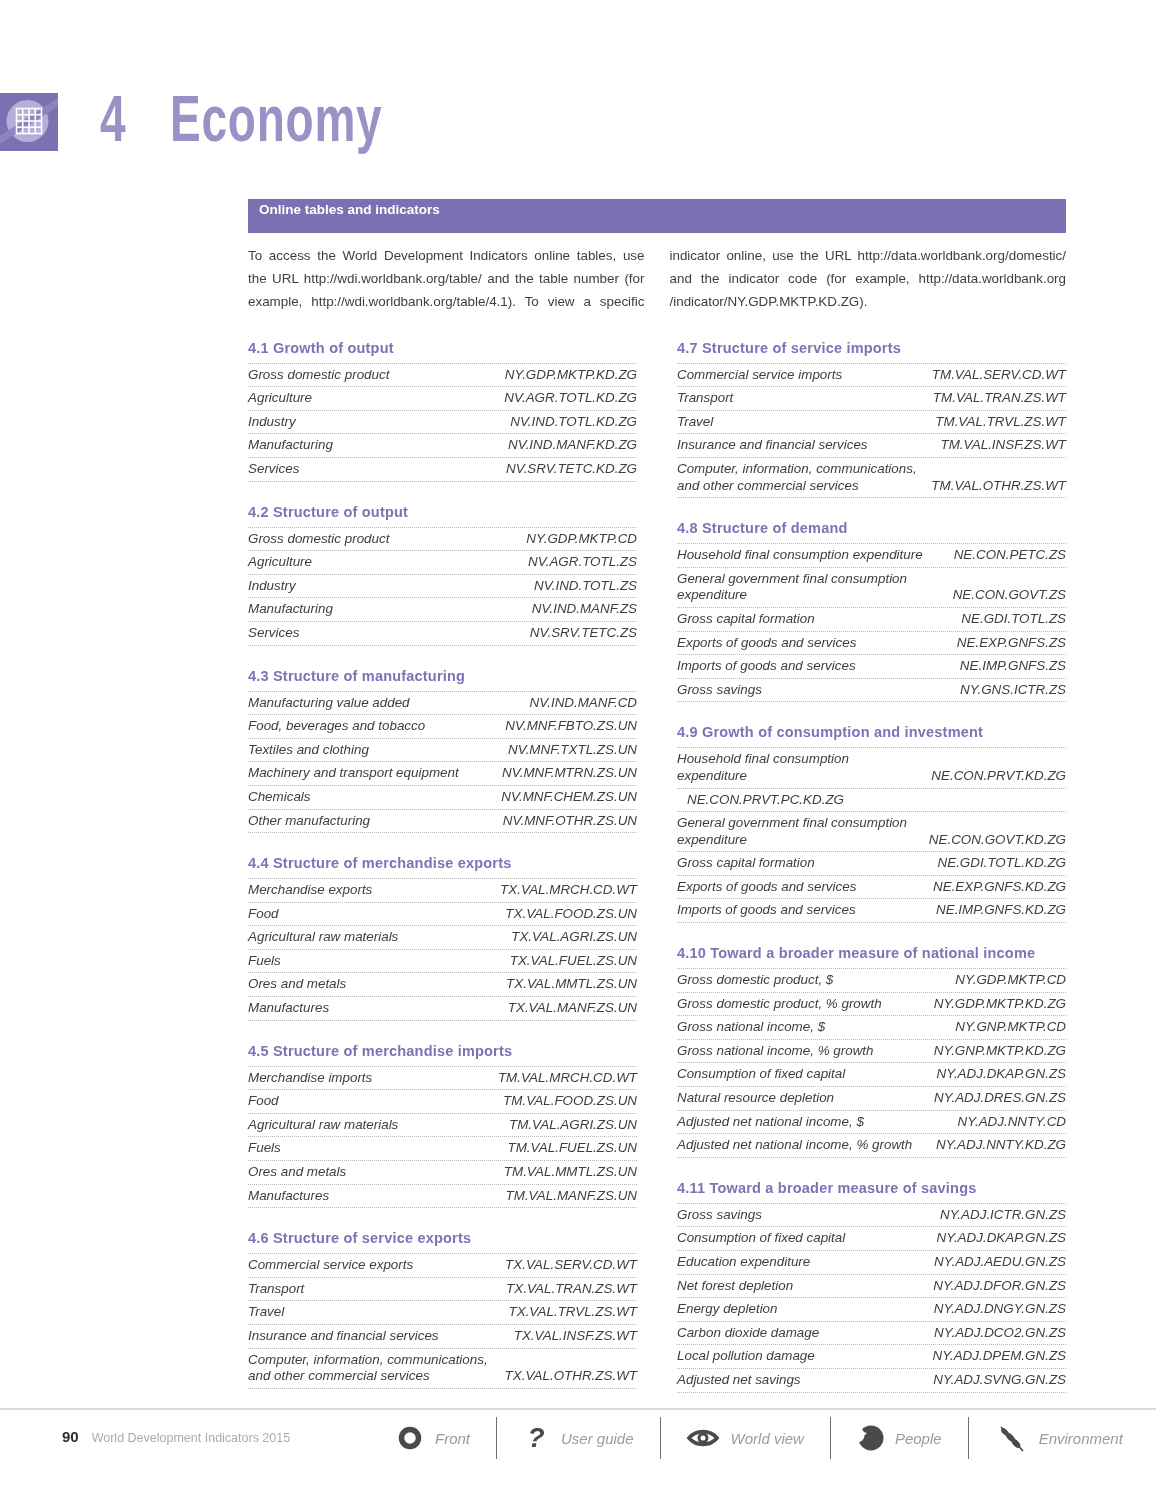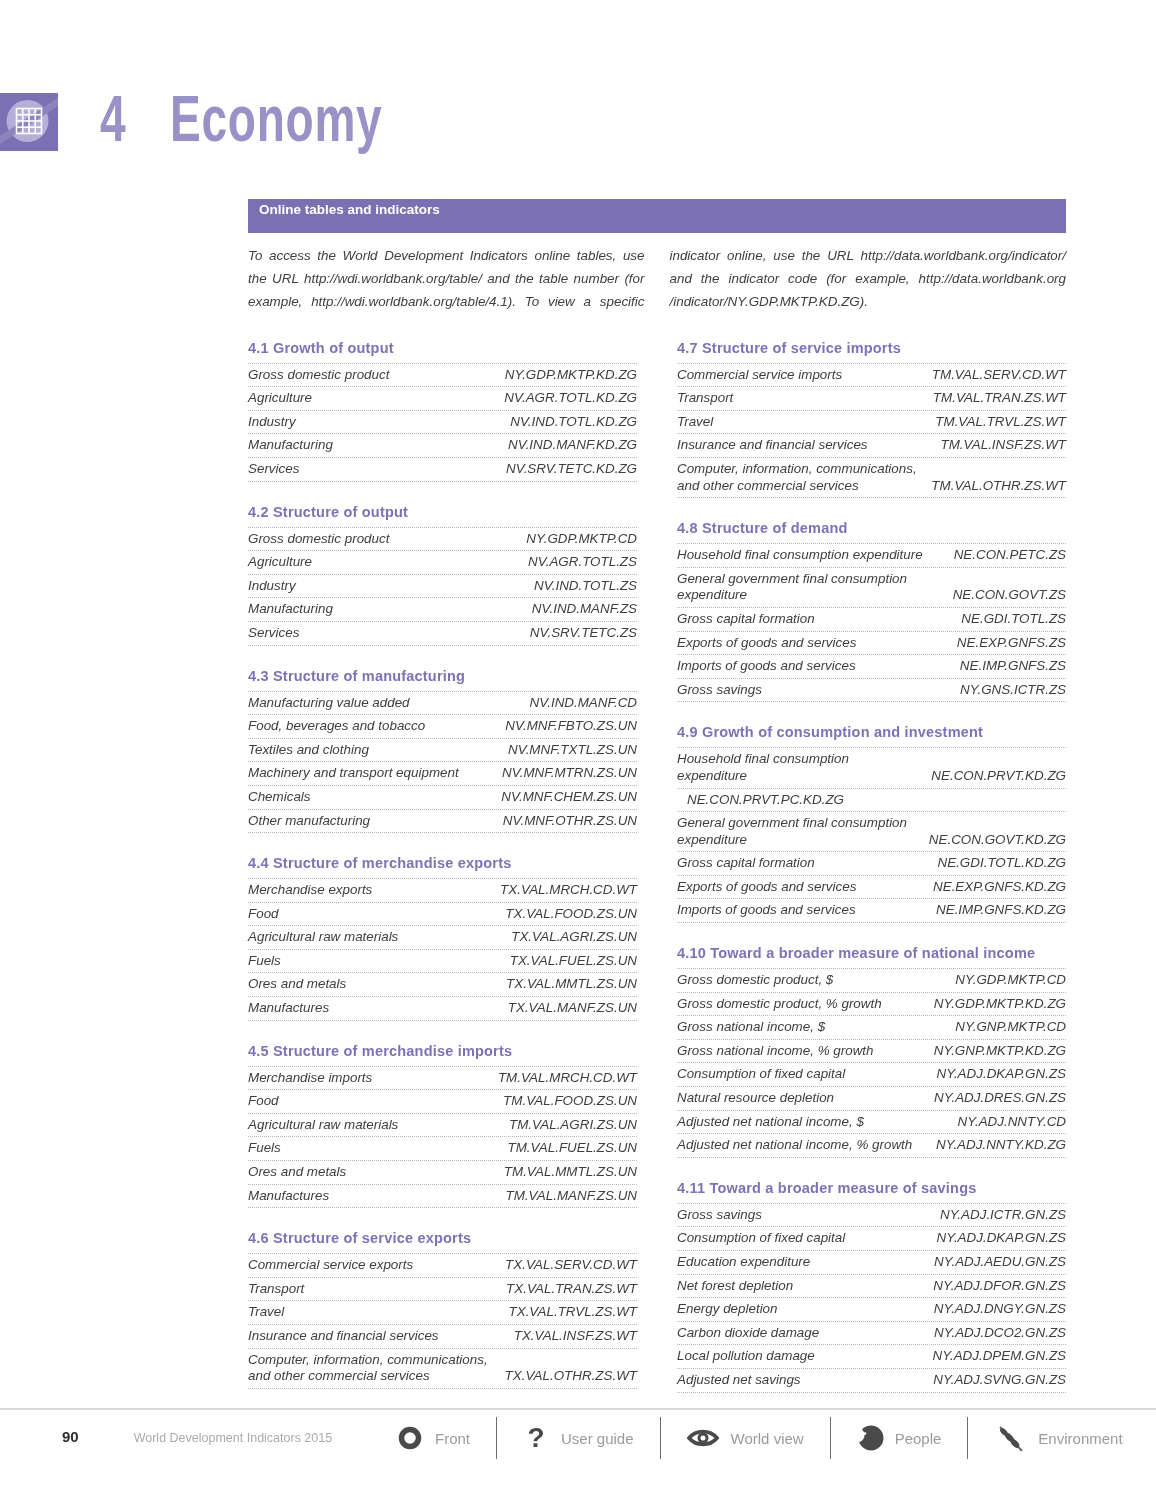--- a/index.html
+++ b/index.html
@@ -12,44 +12,44 @@
   .chapter-num,.chapter-word{position:absolute;top:0;font-size:64px;font-weight:bold;
         color:#9992c6;line-height:1.05;transform:scaleX(0.72);transform-origin:left top;
         letter-spacing:1px;white-space:nowrap;}
   .chapter-num{left:2px;}
   .chapter-word{left:72px;}
 
   
   .content{position:absolute;left:248px;top:199px;width:818px;}
   .band{height:34px;background:#7a70b2;color:#ffffff;font-weight:bold;font-size:13.5px;
         line-height:22px;padding-left:11px;box-sizing:border-box;}
-  .intro{margin-top:11px;display:flex;gap:25px;font-style:italic;}
+  .intro{margin-top:11px;display:flex;gap:25px;}
   .intro-col{width:397px;font-size:13.4px;line-height:23.2px;color:#3e3e3e;}
   .intro-line{text-align:justify;}
   .intro-line.stretch{text-align-last:justify;}
 
   .cols{margin-top:26px;display:flex;gap:40px;}
   .col{width:397px;}
   .section{margin-top:22px;}
   .section:first-child{margin-top:0;}
   .section-title{margin:0 0 7px 0;font-size:14.5px;font-weight:bold;color:#7c73b7;
         letter-spacing:0.2px;}
   .itable{border-top:1px dotted #b9b9b9;font-style:italic;}
   .irow{display:flex;justify-content:space-between;align-items:flex-end;
         border-bottom:1px dotted #b9b9b9;padding:3px 0 3px 0;font-size:13.4px;
         line-height:16.6px;color:#3e3e3e;}
   .ilabel{white-space:pre-line;}
   .icode{margin-left:10px;white-space:nowrap;}
 
   
   .footer-rule{position:absolute;left:0;top:1408px;width:1156px;height:2px;background:#dadada;}
-  .footer-left{position:absolute;left:62px;top:1428px;display:flex;align-items:baseline;gap:42px;}
+  .footer-left{position:absolute;left:62px;top:1428px;display:flex;align-items:baseline;}
   .page-num{font-size:15px;font-weight:bold;color:#2e2e2e;}
   .book-title{margin-left:13px;font-size:12.5px;color:#ababab;}
-  .footer-nav{position:absolute;left:396px;top:1416px;height:44px;display:flex;align-items:center;}
+  .footer-nav{position:absolute;left:396px;top:1416px;height:44px;display:flex;align-items:center;font-style:italic;}
   .nav-item{display:flex;align-items:center;cursor:pointer;}
   .nav-icon{display:flex;align-items:center;justify-content:center;min-width:28px;}
   .nav-label{margin-left:11px;font-size:15px;color:#9b9b9b;}
   .nav-sep{width:1px;height:42px;background:#6e6e6e;margin:0 25px 0 26px;}
 </style>
 </head>
 <body>
 
 <div class="page">
 
@@ -77,21 +77,21 @@
   <div class="content">
     <div class="band">Online tables and indicators</div>
 
     <div class="intro">
       <div class="intro-col">
           <div class="intro-line stretch">To access the World Development Indicators online tables, use</div>
           <div class="intro-line stretch">the URL http://wdi.worldbank.org/table/ and the table number (for</div>
           <div class="intro-line stretch">example, http://wdi.worldbank.org/table/4.1). To view a specific</div>
         </div>
       <div class="intro-col">
-          <div class="intro-line stretch">indicator online, use the URL http://data.worldbank.org/indicator/</div>
+          <div class="intro-line stretch">indicator online, use the URL http://data.worldbank.org/domestic/</div>
           <div class="intro-line stretch">and the indicator code (for example, http://data.worldbank.org</div>
           <div class="intro-line">/indicator/NY.GDP.MKTP.KD.ZG).</div>
         </div>
     </div>
 
     <div class="cols">
       <div class="col">
           <div class="section">
             <h3 class="section-title">4.1 Growth of output</h3>
             <div class="itable">

